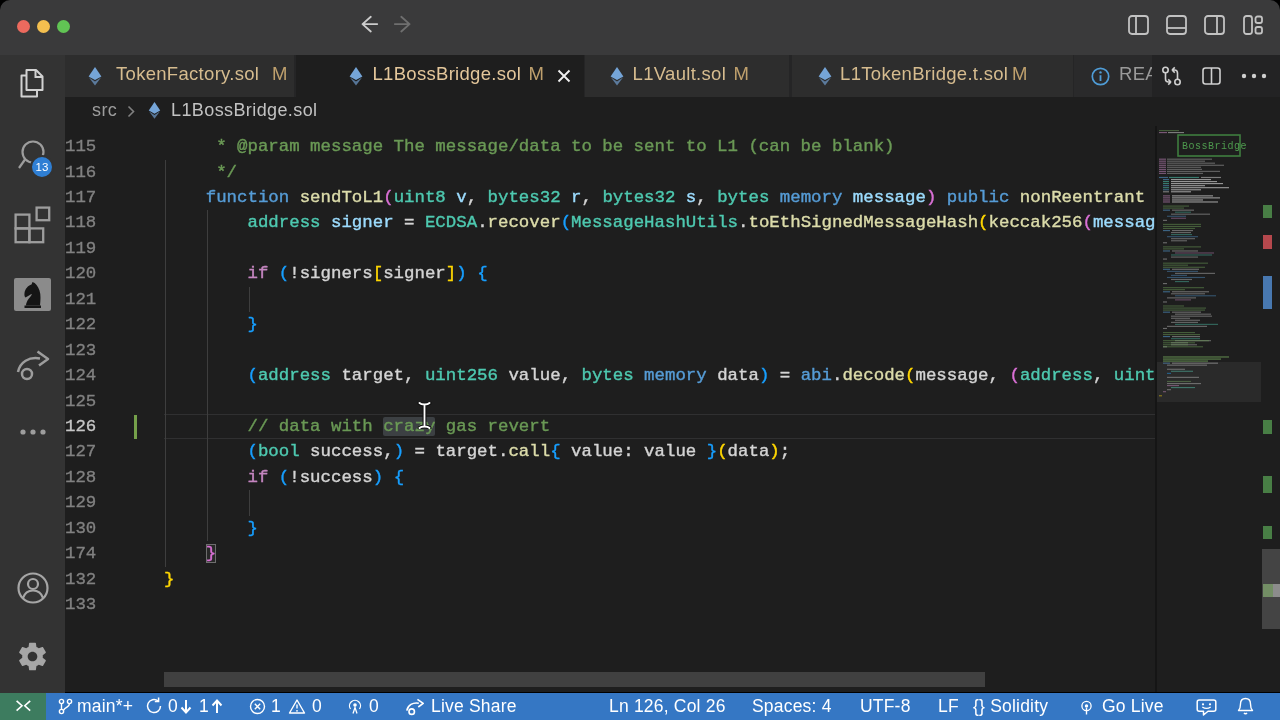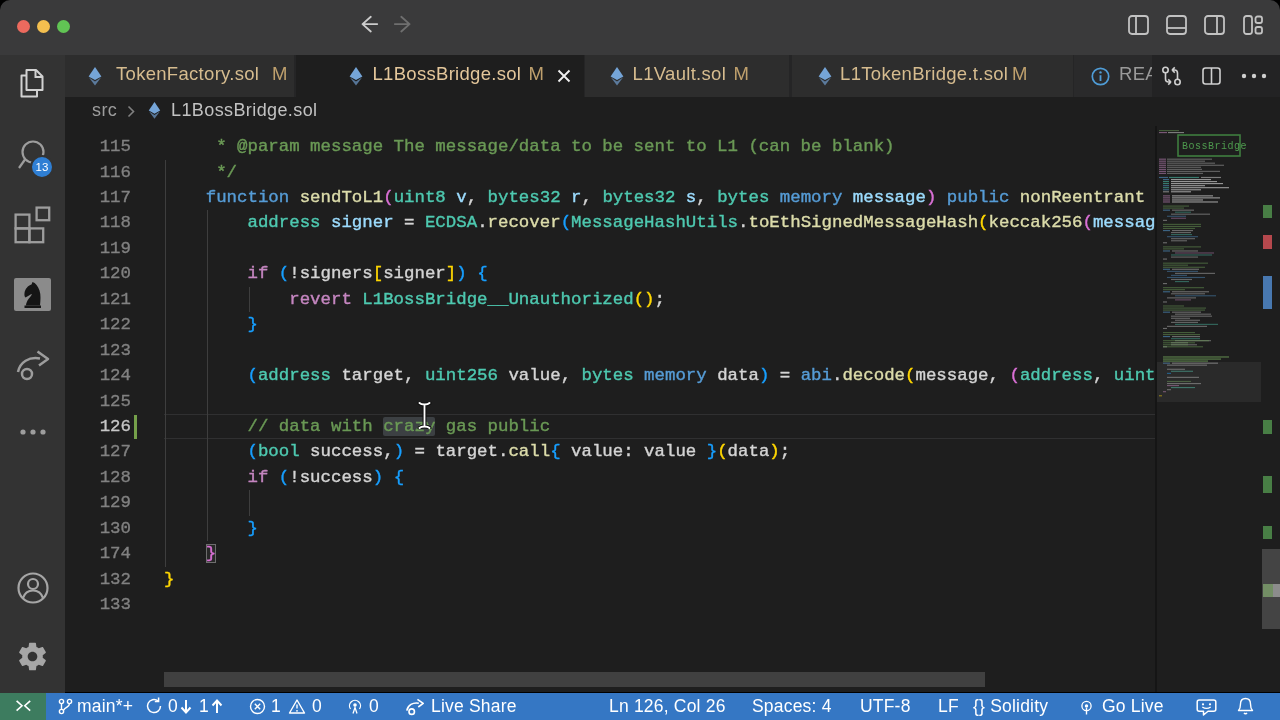--- a/index.html
+++ b/index.html
@@ -13,21 +13,21 @@
 #tabbar { position:absolute; left:65px; top:55px; width:1215px; height:42px; background:#252526; }
 .tab { position:absolute; top:0; height:42px; font-size:18.5px; letter-spacing:0.3px; }
 .tab .ic { position:absolute; top:11.5px; }
 .tab .lbl { position:absolute; top:8px; color:#d6bc8f; white-space:nowrap; }
 .tab.active .lbl { color:#e4c79b; }
 .tab .m { position:absolute; top:8px; color:#bfa06d; }
 #crumb { position:absolute; left:65px; top:97px; width:1215px; height:29px; background:#1e1e1e;
   color:#9d9d9d; font-size:18px; letter-spacing:0.4px; }
 #editor { position:absolute; left:65px; top:126px; width:1090px; height:566px;
   background:#1e1e1e; overflow:hidden; }
-.gl { position:absolute; right:0; width:66px; text-align:right; height:25.45px; line-height:25.45px;
+.gl { position:absolute; right:0; width:66px; text-align:left; height:25.45px; line-height:25.45px;
   font-family:"Liberation Mono",monospace; font-size:17.4px; color:#818181;
   -webkit-text-stroke:0.35px; }
 #gutter { position:absolute; left:0; top:0; width:66px; height:566px; }
 .gl.g-act { color:#c6c6c6; }
 #code { position:absolute; left:0; top:0; width:1090px; height:566px; }
 .cl { position:absolute; left:99px; white-space:pre; height:25.45px; line-height:25.45px;
   font-family:"Liberation Mono",monospace; font-size:17.4px; color:#d4d4d4;
   -webkit-text-stroke:0.4px; }
 s { text-decoration:none; }
 .whl { background:rgba(110,120,130,0.38); border-radius:2px; }
@@ -157,26 +157,25 @@
     <div class="iguide" style="left:141.5px; top:84.4px; height:331px;"></div>
     <div class="iguide" style="left:183.5px; top:160.7px; height:25.5px;"></div>
     <div class="iguide" style="left:183.5px; top:364.3px; height:25.5px;"></div>
     <div id="code">
       <div class="cl" style="top:8.0px"><s style="color:#6A9955">     * @param message The message/data to be sent to L1 (can be blank)</s></div>
 <div class="cl" style="top:33.5px"><s style="color:#6A9955">     */</s></div>
 <div class="cl" style="top:58.9px">    <s style="color:#569CD6">function</s> <s style="color:#DCDCAA">sendToL1</s><s style="color:#DA70D6">(</s><s style="color:#4EC9B0">uint8</s><s style="color:#9CDCFE"> v</s><s style="color:#D4D4D4">, </s><s style="color:#4EC9B0">bytes32</s><s style="color:#9CDCFE"> r</s><s style="color:#D4D4D4">, </s><s style="color:#4EC9B0">bytes32</s><s style="color:#9CDCFE"> s</s><s style="color:#D4D4D4">, </s><s style="color:#4EC9B0">bytes</s><s style="color:#569CD6"> memory</s><s style="color:#9CDCFE"> message</s><s style="color:#DA70D6">)</s><s style="color:#569CD6"> public</s><s style="color:#DCDCAA"> nonReentrant</s> </div>
 <div class="cl" style="top:84.3px">        <s style="color:#4EC9B0">address</s><s style="color:#9CDCFE"> signer</s><s style="color:#D4D4D4"> = </s><s style="color:#4EC9B0">ECDSA</s><s style="color:#D4D4D4">.</s><s style="color:#DCDCAA">recover</s><s style="color:#179FFF">(</s><s style="color:#4EC9B0">MessageHashUtils</s><s style="color:#D4D4D4">.</s><s style="color:#DCDCAA">toEthSignedMessageHash</s><s style="color:#FFD700">(</s><s style="color:#DCDCAA">keccak256</s><s style="color:#DA70D6">(</s><s style="color:#9CDCFE">message</s></div>
 <div class="cl" style="top:109.8px"></div>
 <div class="cl" style="top:135.2px">        <s style="color:#C586C0">if</s> <s style="color:#179FFF">(</s><s style="color:#D4D4D4">!</s><s style="color:#D4D4D4">signers</s><s style="color:#FFD700">[</s><s style="color:#D4D4D4">signer</s><s style="color:#FFD700">]</s><s style="color:#179FFF">)</s> <s style="color:#179FFF">{</s></div>
-<div class="cl" style="top:160.7px">            <s style="color:#C586C0">revert</s> <s style="color:#4EC9B0">L1BossBridge__Unauthorized</s><s style="color:#FFD700">(</s><s style="color:#FFD700">)</s><s style="color:#D4D4D4">;</s></div>
 <div class="cl" style="top:186.2px">        <s style="color:#179FFF">}</s></div>
 <div class="cl" style="top:211.6px"></div>
 <div class="cl" style="top:237.0px">        <s style="color:#179FFF">(</s><s style="color:#4EC9B0">address</s><s style="color:#D4D4D4"> target</s><s style="color:#D4D4D4">, </s><s style="color:#4EC9B0">uint256</s><s style="color:#D4D4D4"> value</s><s style="color:#D4D4D4">, </s><s style="color:#4EC9B0">bytes</s><s style="color:#569CD6"> memory</s><s style="color:#D4D4D4"> data</s><s style="color:#179FFF">)</s><s style="color:#D4D4D4"> = </s><s style="color:#569CD6">abi</s><s style="color:#D4D4D4">.</s><s style="color:#DCDCAA">decode</s><s style="color:#FFD700">(</s><s style="color:#D4D4D4">message</s><s style="color:#D4D4D4">, </s><s style="color:#DA70D6">(</s><s style="color:#4EC9B0">address</s><s style="color:#D4D4D4">, </s><s style="color:#4EC9B0">uint256</s></div>
 <div class="cl" style="top:262.5px"></div>
-<div class="cl" style="top:287.9px">        <s style="color:#6A9955">// data with </s><s class="whl" style="color:#6A9955">crazy</s><s style="color:#6A9955"> gas public</s></div>
+<div class="cl" style="top:287.9px">        <s style="color:#6A9955">// data with </s><s class="whl" style="color:#6A9955">crazy</s><s style="color:#6A9955"> gas revert</s></div>
 <div class="cl" style="top:313.4px">        <s style="color:#179FFF">(</s><s style="color:#4EC9B0">bool</s><s style="color:#D4D4D4"> success</s><s style="color:#D4D4D4">,</s><s style="color:#179FFF">)</s><s style="color:#D4D4D4"> = </s><s style="color:#D4D4D4">target</s><s style="color:#D4D4D4">.</s><s style="color:#DCDCAA">call</s><s style="color:#179FFF">{</s><s style="color:#D4D4D4"> value: value </s><s style="color:#179FFF">}</s><s style="color:#FFD700">(</s><s style="color:#D4D4D4">data</s><s style="color:#FFD700">)</s><s style="color:#D4D4D4">;</s></div>
 <div class="cl" style="top:338.8px">        <s style="color:#C586C0">if</s> <s style="color:#179FFF">(</s><s style="color:#D4D4D4">!success</s><s style="color:#179FFF">)</s> <s style="color:#179FFF">{</s></div>
 <div class="cl" style="top:389.8px">        <s style="color:#179FFF">}</s></div>
 <div class="cl" style="top:415.2px">    <s class="bmatch" style="color:#DA70D6">}</s></div>
 <div class="cl" style="top:440.6px"><s style="color:#FFD700">}</s></div>
 <div class="cl" style="top:466.1px"></div>
     </div>
     <div id="gutter">
       <div class="gl" style="top:8.0px">115</div>
 <div class="gl" style="top:33.5px">116</div>

